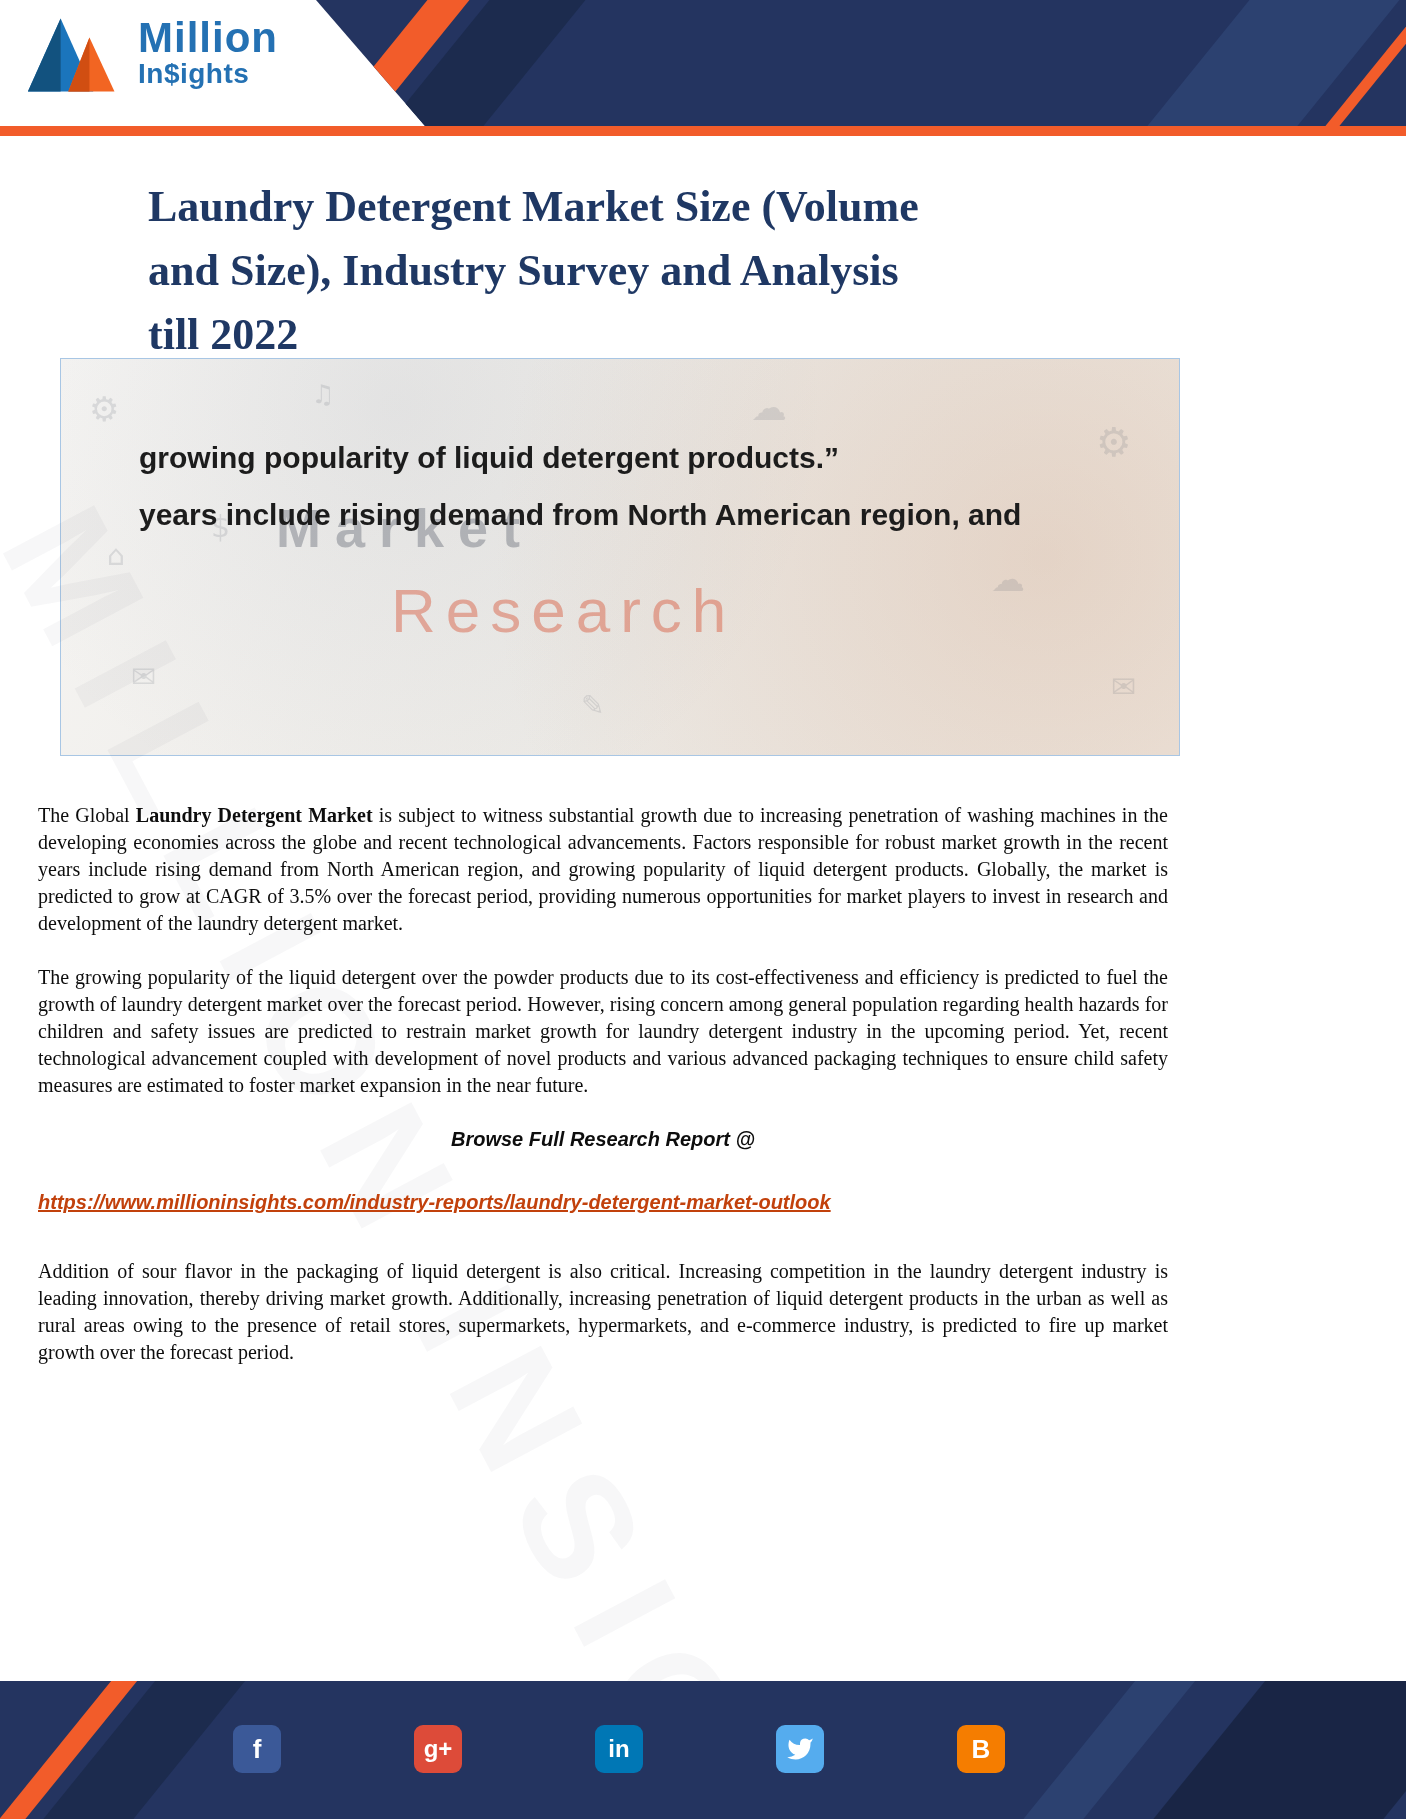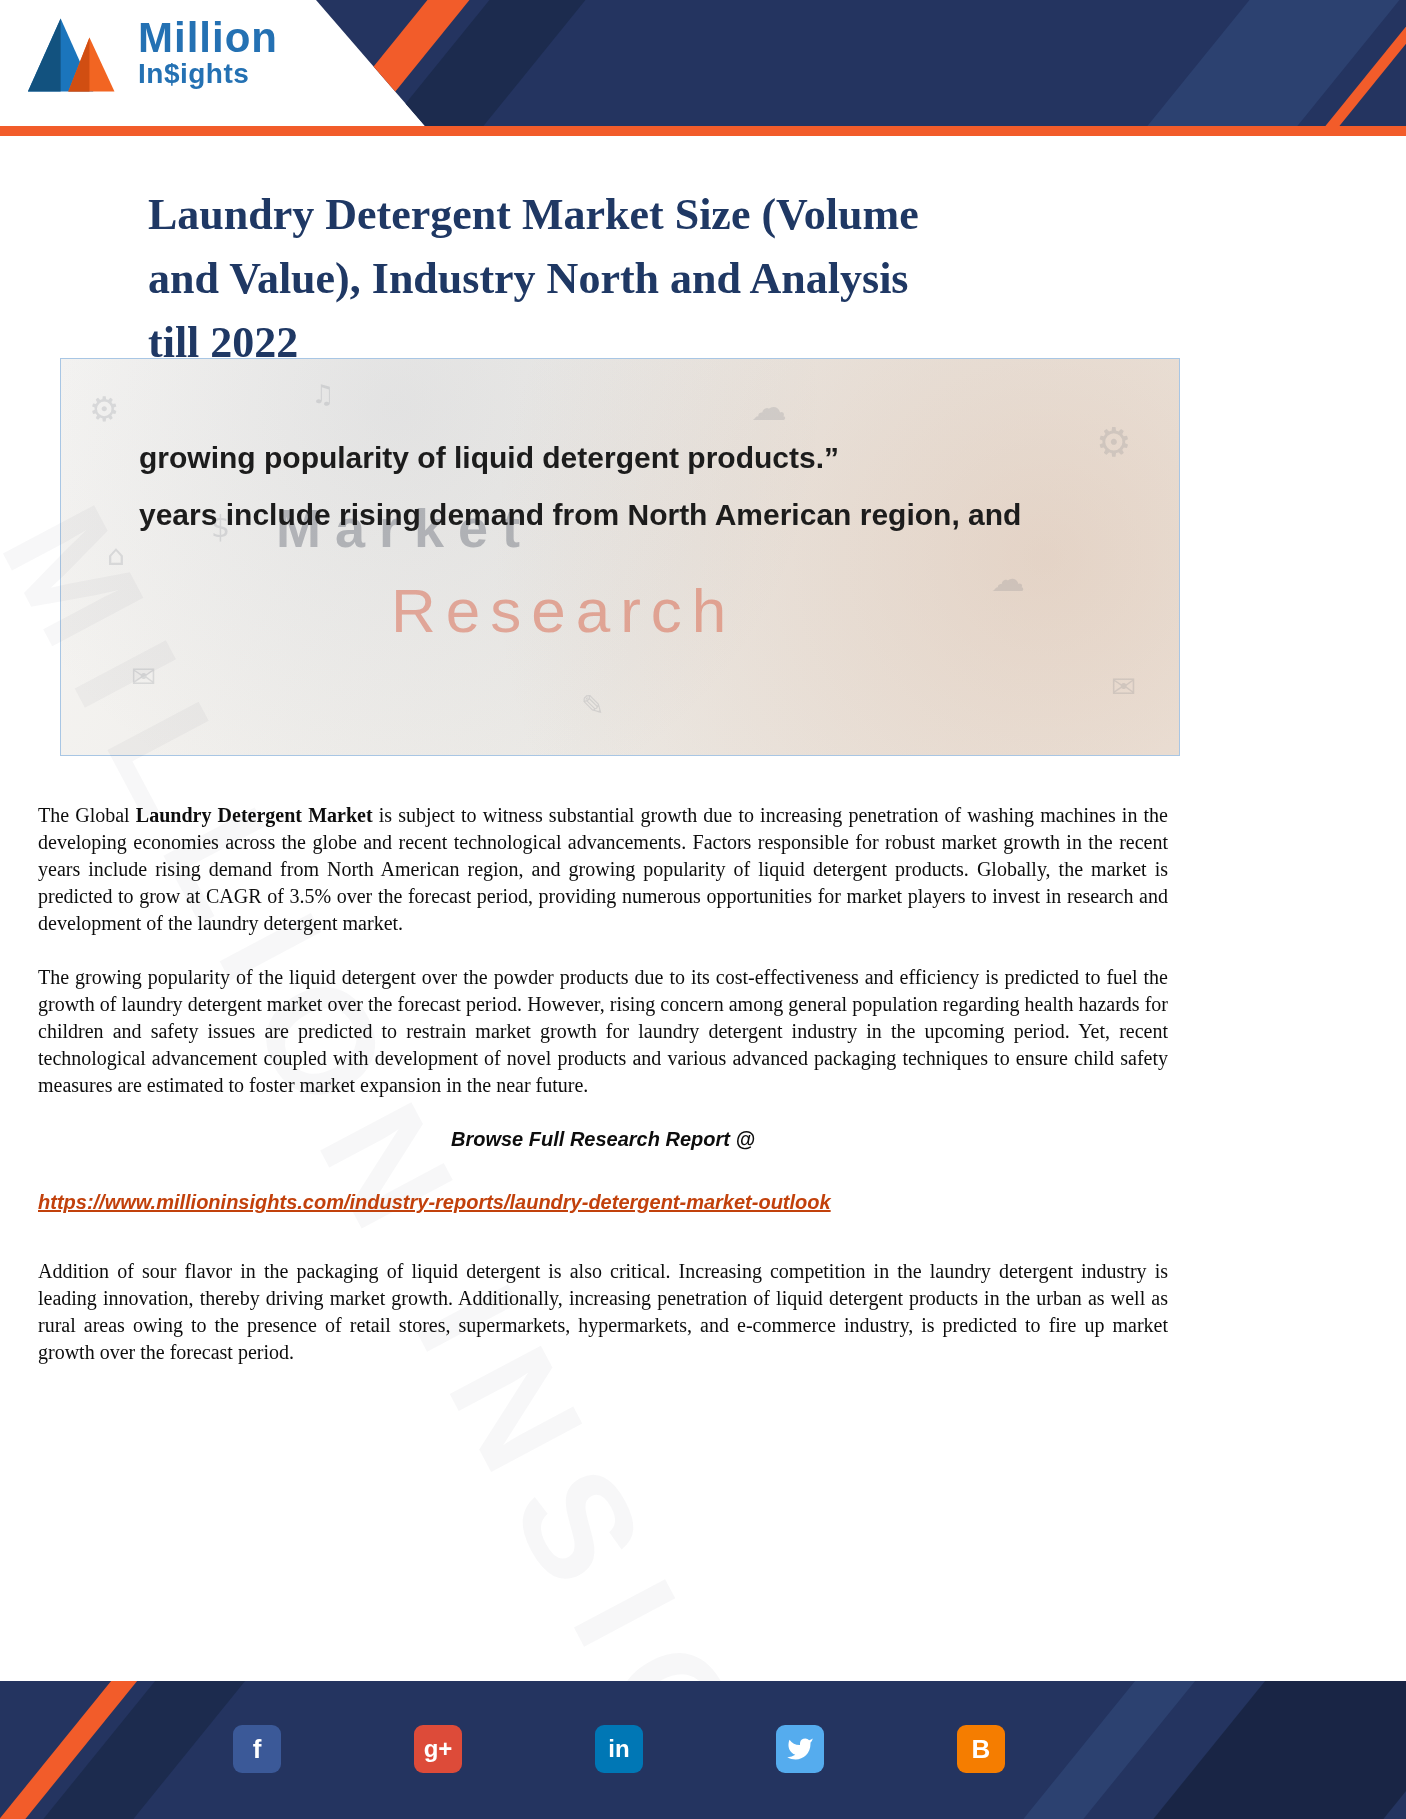--- a/index.html
+++ b/index.html
@@ -23,21 +23,21 @@
   .hb-or2 { right:18px; width:14px;  background:#f25c2a; transform:skewX(-39deg); }
   .orange-line { position:absolute; top:126px; left:0; width:1406px; height:10px; background:#f25c2a; }
 
   .logo { position:absolute; left:26px; top:12px; display:flex; align-items:center; gap:12px; }
   .logo-text { font-family:"Liberation Sans","DejaVu Sans",sans-serif; font-weight:bold; color:#2471b3; line-height:1.02; }
   .logo-line1 { font-size:42px; letter-spacing:1px; }
   .logo-line2 { font-size:28px; letter-spacing:0.5px; }
 
   
   .title {
-    position:absolute; left:148px; top:154px; width:1000px;
+    position:absolute; left:148px; top:146px; width:1000px;
     color:#1f3864; font-weight:bold; font-size:44px; line-height:64px;
   }
 
   
   .hero {
     position:absolute; left:60px; top:358px; width:1118px; height:396px;
     border:1px solid #a8c6e4; overflow:hidden;
     background:linear-gradient(120deg,#f6f5f3 0%, #eceae6 55%, #efe9e2 100%);
   }
   .hero-warm {
@@ -144,21 +144,21 @@
       </svg>
       <div class="logo-text">
         <div class="logo-line1">Million</div>
         <div class="logo-line2">In$ights</div>
       </div>
     </div>
   </header>
 
   <h1 class="title">
     <div>Laundry Detergent Market Size (Volume</div>
-    <div>and Value), Industry North and Analysis</div>
+    <div>and Size), Industry Survey and Analysis</div>
     <div>till 2022</div>
   </h1>
 
   <section class="hero">
     <div class="hero-warm"></div>
     <span class="doodle d0">⚙</span>
     <span class="doodle d1">✉</span>
     <span class="doodle d2">☁</span>
     <span class="doodle d3">$</span>
     <span class="doodle d4">⌂</span>

